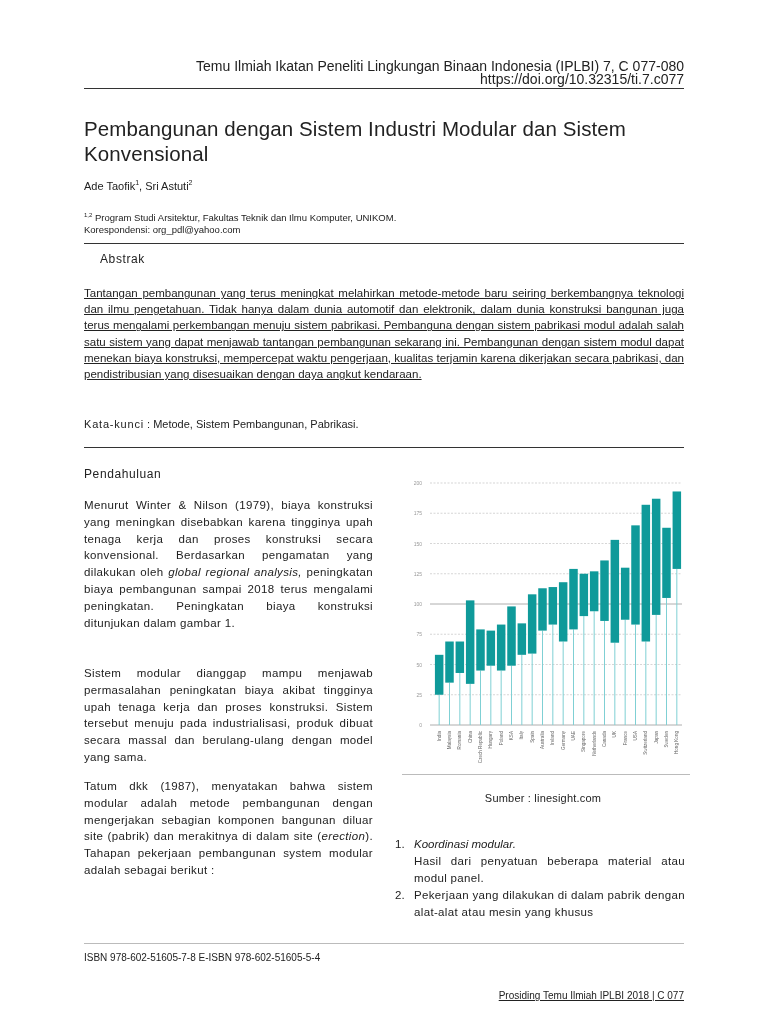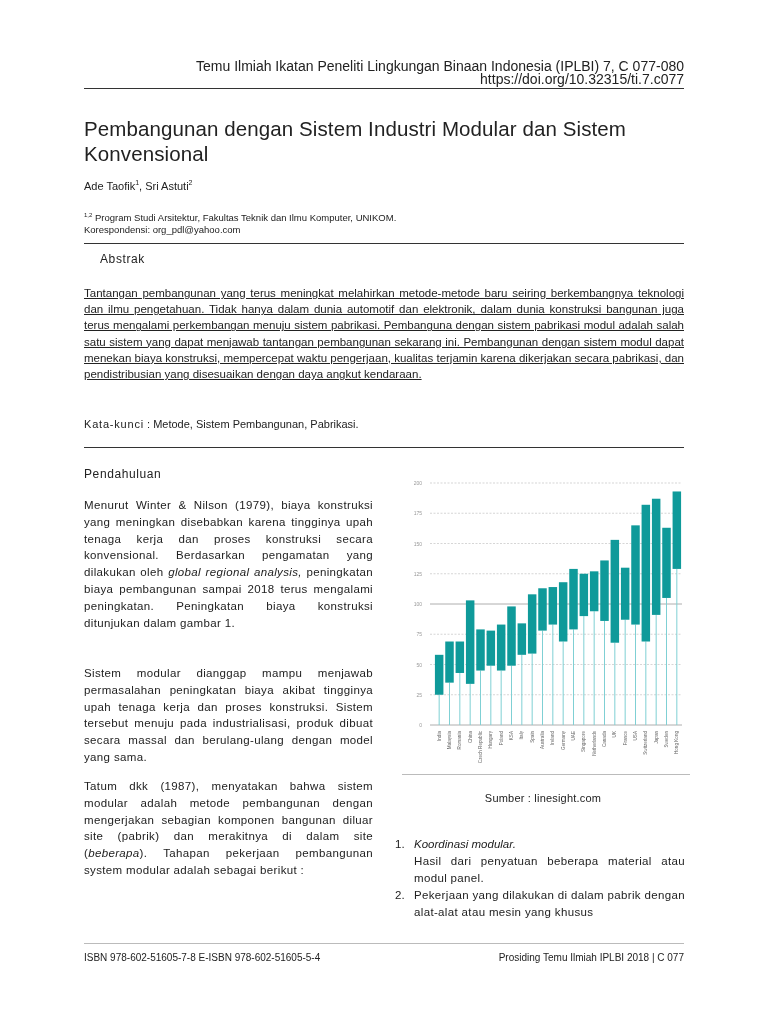--- a/index.html
+++ b/index.html
@@ -57,21 +57,21 @@
   <span class="kl">Kata-kunci</span><span> : </span><span>Metode, Sistem Pembangunan, Pabrikasi.</span>
 </div>
 <div class="abs rule" style="top:447px;"></div>
 
 <div class="abs sechead" style="left:84px; top:467px;">Pendahuluan</div>
 <div class="abs leftcol para" style="top:497px;">
   <span>Menurut Winter &amp; Nilson (1979), biaya konstruksi yang meningkan disebabkan karena tingginya upah tenaga kerja dan proses konstruksi secara konvensional. Berdasarkan pengamatan yang dilakukan oleh </span><i>global regional analysis,</i><span> peningkatan biaya pembangunan sampai 2018 terus mengalami peningkatan. Peningkatan biaya konstruksi ditunjukan dalam gambar 1.</span>
 </div>
 <div class="abs leftcol para" style="top:665px;">Sistem modular dianggap mampu menjawab permasalahan peningkatan biaya akibat tingginya upah tenaga kerja dan proses konstruksi. Sistem tersebut menuju pada industrialisasi, produk dibuat secara massal dan berulang-ulang dengan model yang sama.</div>
 <div class="abs leftcol para" style="top:778px;">
-  <span>Tatum dkk (1987), menyatakan bahwa sistem modular adalah metode pembangunan dengan mengerjakan sebagian komponen bangunan diluar site (pabrik) dan merakitnya di dalam site (</span><i>beberapa</i><span>). Tahapan pekerjaan pembangunan system modular adalah sebagai berikut :</span>
+  <span>Tatum dkk (1987), menyatakan bahwa sistem modular adalah metode pembangunan dengan mengerjakan sebagian komponen bangunan diluar site (pabrik) dan merakitnya di dalam site (</span><i>erection</i><span>). Tahapan pekerjaan pembangunan system modular adalah sebagai berikut :</span>
 </div>
 
 <div class="abs chart">
   <svg id="chart-svg" width="288" height="300" viewBox="0 0 288 300">
       <line x1="28" x2="280" y1="253" y2="253" stroke="#999" stroke-width="0.8" stroke-dasharray=""></line>
       <text x="20" y="255" font-size="5" fill="#999" text-anchor="end" font-family="Liberation Sans, sans-serif">0</text>
       <line x1="28" x2="280" y1="222.75" y2="222.75" stroke="#bbb" stroke-width="0.6" stroke-dasharray="2,1.5"></line>
       <text x="20" y="224.75" font-size="5" fill="#999" text-anchor="end" font-family="Liberation Sans, sans-serif">25</text>
       <line x1="28" x2="280" y1="192.5" y2="192.5" stroke="#bbb" stroke-width="0.6" stroke-dasharray="2,1.5"></line>
       <text x="20" y="194.5" font-size="5" fill="#999" text-anchor="end" font-family="Liberation Sans, sans-serif">50</text>
@@ -175,13 +175,13 @@
   <div class="item">
     <span class="num">2.</span>
     <div class="desc">Pekerjaan yang dilakukan di dalam pabrik dengan alat-alat atau mesin yang khusus</div>
   </div>
 </div>
 
 <div class="abs rule light" style="top:943px;"></div>
 <div class="abs footer" style="left:84px; top:950px;">
   <div>ISBN 978-602-51605-7-8 E-ISBN 978-602-51605-5-4</div>
 </div>
-<div class="abs footer" style="right:84px; top:950px; ">Prosiding Temu Ilmiah IPLBI 2018 | C 077</div>
+<div class="abs footer" style="right:84px; top:988px; text-decoration:underline;">Prosiding Temu Ilmiah IPLBI 2018 | C 077</div>
 
 </body></html>

